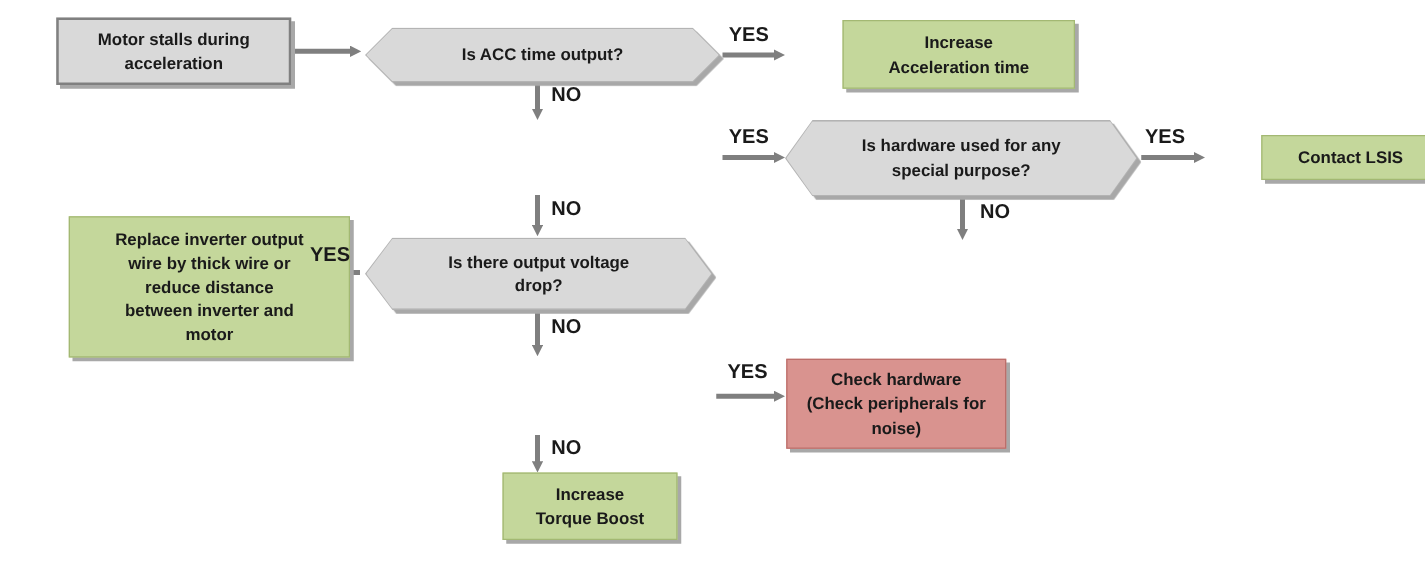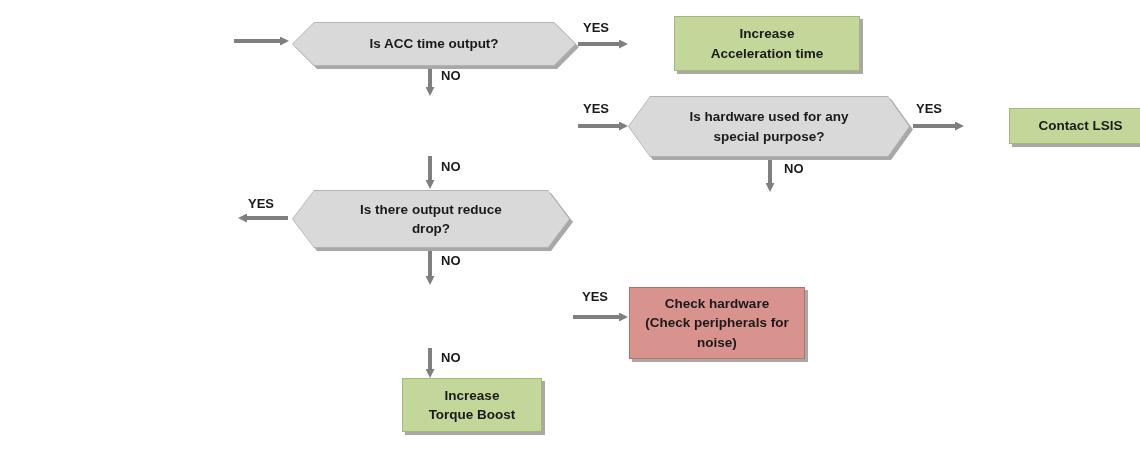--- a/index.html
+++ b/index.html
@@ -66,21 +66,21 @@
     display: flex;
     align-items: center;
     justify-content: center;
     width: 100%; height: 100%;
     text-align: center;
     white-space: pre-line;
   }
   .edge-label {
     position: absolute;
     font-weight: bold;
-    font-size: 13px;
+    font-size: 16px;
     color: var(--text);
     letter-spacing: 0px;
   }
 </style>
 </head>
 <body>
 
 <div class="canvas">
 
   <svg class="arrow-layer" viewBox="0 0 1140 454" xmlns="http://www.w3.org/2000/svg">
@@ -97,45 +97,52 @@
       <line x1="913" y1="126" x2="956" y2="126" marker-end="url(#ah)"></line>
       <line x1="430" y1="156" x2="430" y2="181" marker-end="url(#ah)"></line>
       <line x1="770" y1="158" x2="770" y2="184" marker-end="url(#ah)"></line>
       <line x1="288" y1="218" x2="246" y2="218" marker-end="url(#ah)"></line>
       <line x1="430" y1="249" x2="430" y2="277" marker-end="url(#ah)"></line>
       <line x1="573" y1="317" x2="620" y2="317" marker-end="url(#ah)"></line>
       <line x1="430" y1="348" x2="430" y2="370" marker-end="url(#ah)"></line>
     </g>
   </svg>
 
+  <div class="node rect start" style="left:45px; top:14px; width:188px; height:54px;">Motor stalls during
+acceleration</div>
 
   <div class="node hex" style="left:292px; top:22px; width:284px; height:44px;">
     <div class="shape"></div>
     <div class="shape-fill"></div>
     <div class="node-text">Is ACC time output?</div>
   </div>
 
   <div class="node rect action" style="left:630px; top:16px; width:186px; height:55px;">Increase
 Acceleration time</div>
 
 
   <div class="node hex" style="left:628px; top:96px; width:282px; height:61px;">
     <div class="shape"></div>
     <div class="shape-fill"></div>
     <div class="node-text">Is hardware used for any
 special purpose?</div>
   </div>
 
   <div class="node rect action" style="left:965px; top:108px; width:143px; height:36px;">Contact LSIS</div>
 
+  <div class="node rect action" style="left:11px; top:173px; width:225px; height:113px;">Replace inverter output
+wire by thick wire or
+reduce distance
+between inverter and
+motor</div>
 
   <div class="node hex" style="left:292px; top:190px; width:278px; height:58px;">
     <div class="shape"></div>
     <div class="shape-fill"></div>
-    <div class="node-text">Is there output reduce
+    <div class="node-text">Is there output voltage
 drop?</div>
   </div>
 
 
 
   <div class="node rect alert" style="left:629px; top:287px; width:176px; height:72px;">Check hardware
 (Check peripherals for
 noise)</div>
 
   <div class="node rect action" style="left:358px; top:378px; width:140px; height:54px;">Increase

